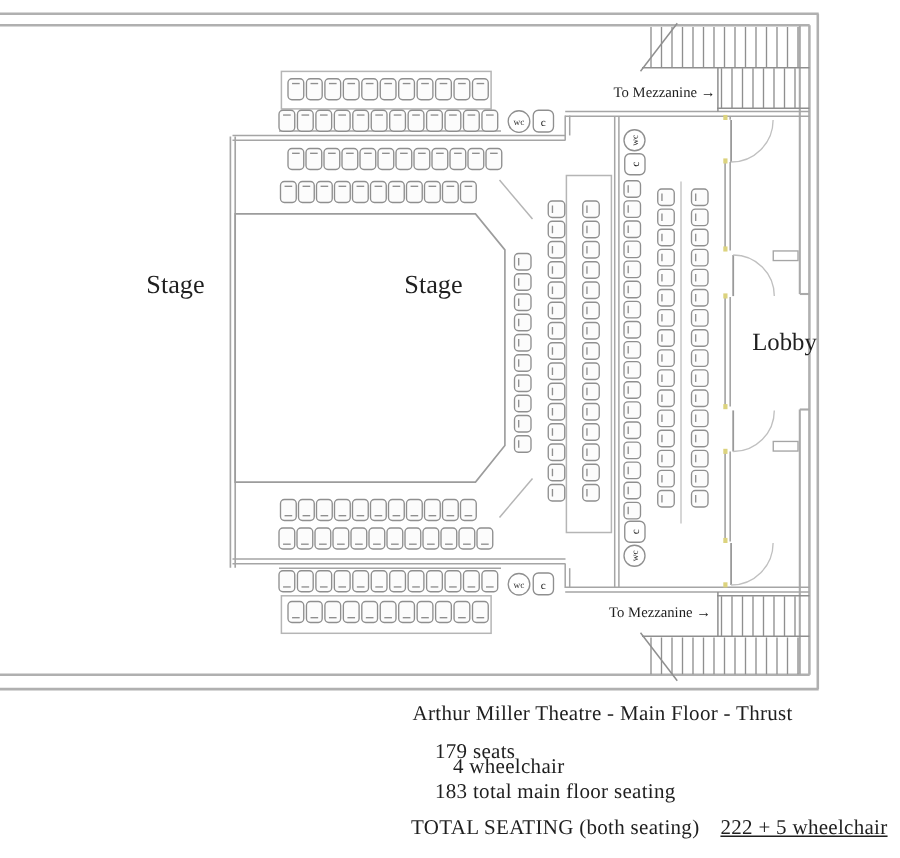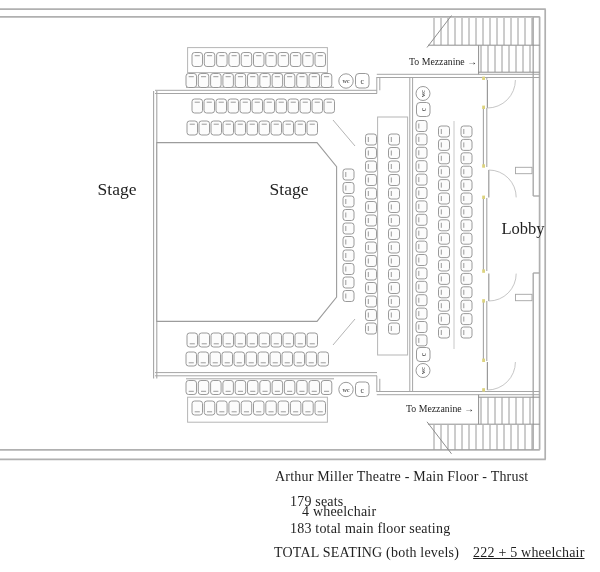--- a/index.html
+++ b/index.html
@@ -597,18 +597,18 @@
   <text x="440" y="411.5" font-size="9.8" text-anchor="middle">To Mezzanine →</text>
 </svg>
 
 
 <div class="caption">
   <div class="cap" style="left:275px;top:469px;">Arthur Miller Theatre - Main Floor - Thrust</div>
   <div class="cap" style="left:290px;top:494px;">179 seats</div>
   <div class="cap" style="left:302px;top:504px;">4 wheelchair</div>
   <div class="cap" style="left:290px;top:521px;text-align:center;">183 total main floor seating</div>
   <div class="cap total" style="left:274px;top:545px;">
-    <span>TOTAL SEATING (both levels)</span><span class="tv">222 + 5 wheelchair</span>
+    <span>TOTAL SEATING (both seating)</span><span class="tv">222 + 5 wheelchair</span>
   </div>
 </div>
 
 
 
 
 </body></html>

